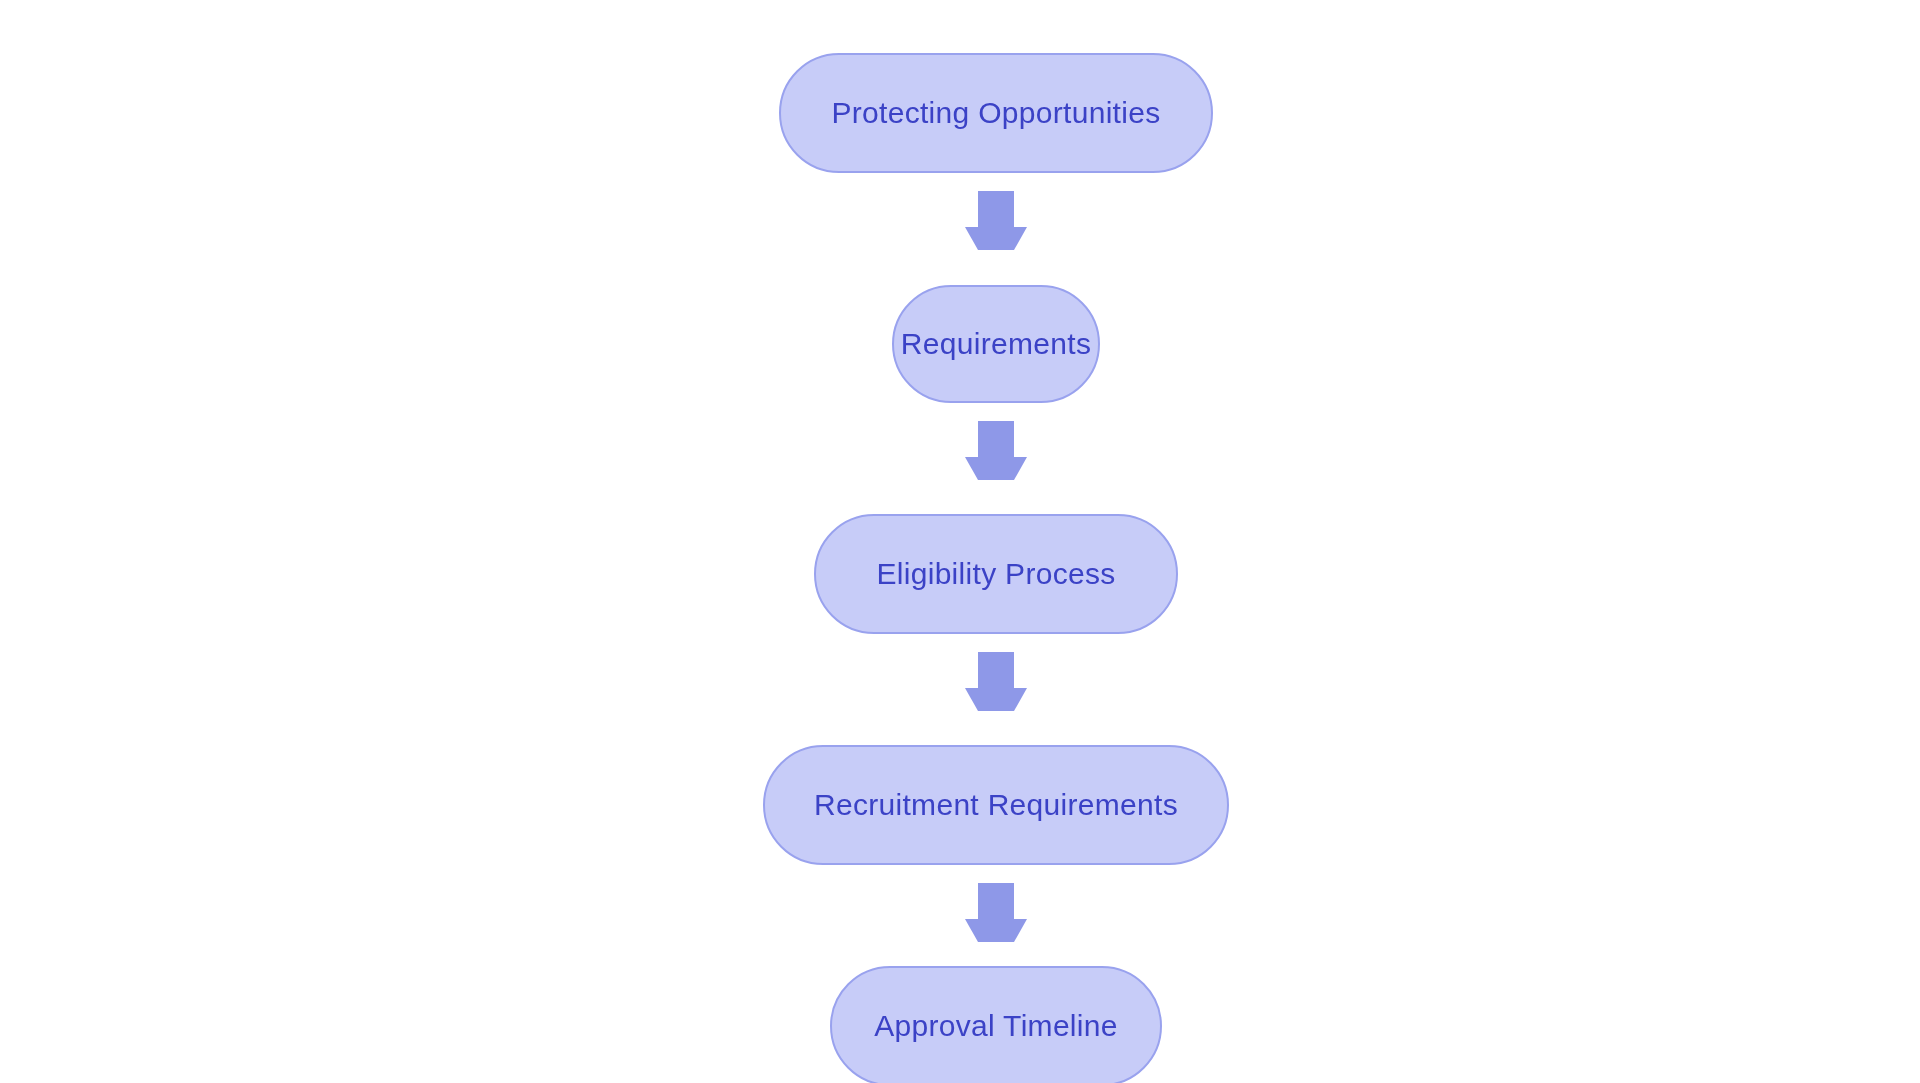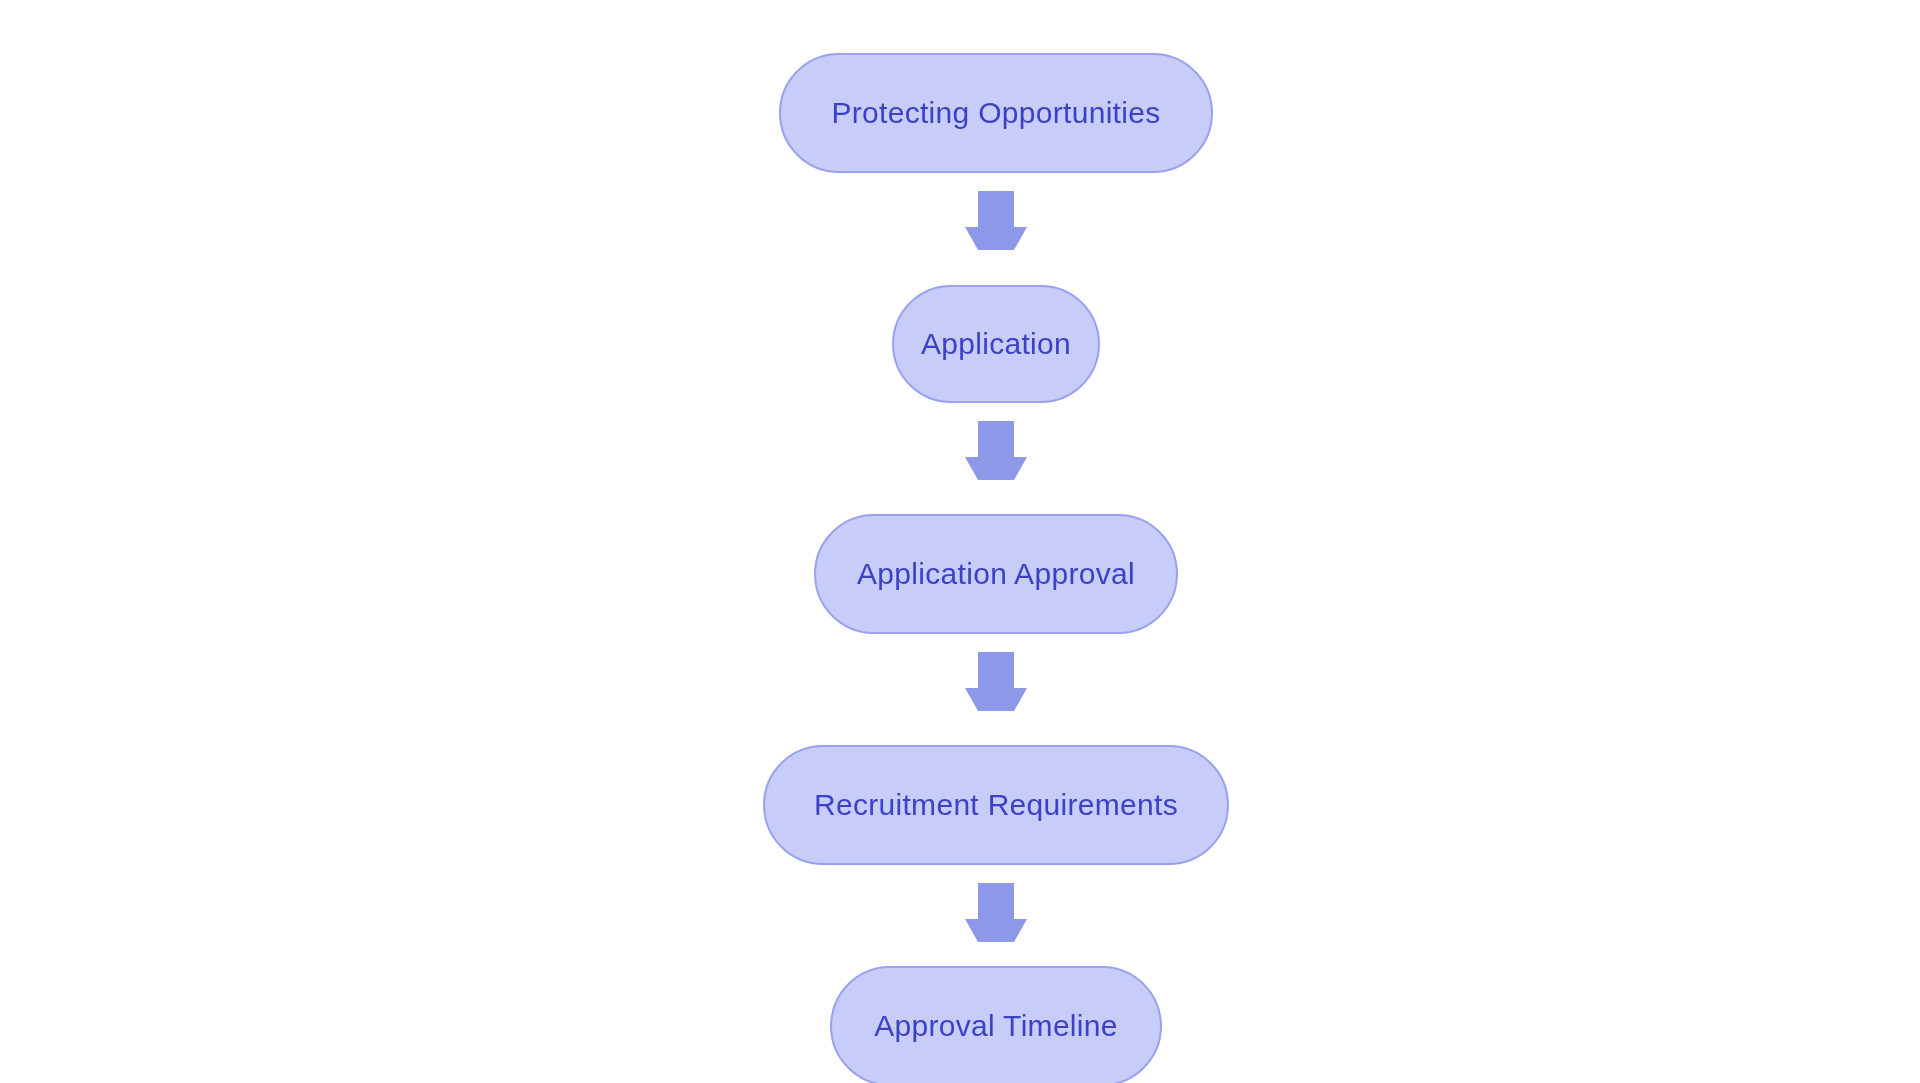--- a/index.html
+++ b/index.html
@@ -78,30 +78,30 @@
   <div class="flow-node node-1">
     <span>Protecting Opportunities</span>
   </div>
 
   <div class="edge edge-1">
     <div class="edge-line"></div>
     <div class="edge-arrowhead"></div>
   </div>
 
   <div class="flow-node node-2">
-    <span>Application</span>
+    <span>Requirements</span>
   </div>
 
   <div class="edge edge-2">
     <div class="edge-line"></div>
     <div class="edge-arrowhead"></div>
   </div>
 
   <div class="flow-node node-3">
-    <span>Application Approval</span>
+    <span>Eligibility Process</span>
   </div>
 
   <div class="edge edge-3">
     <div class="edge-line"></div>
     <div class="edge-arrowhead"></div>
   </div>
 
   <div class="flow-node node-4">
     <span>Recruitment Requirements</span>
   </div>

